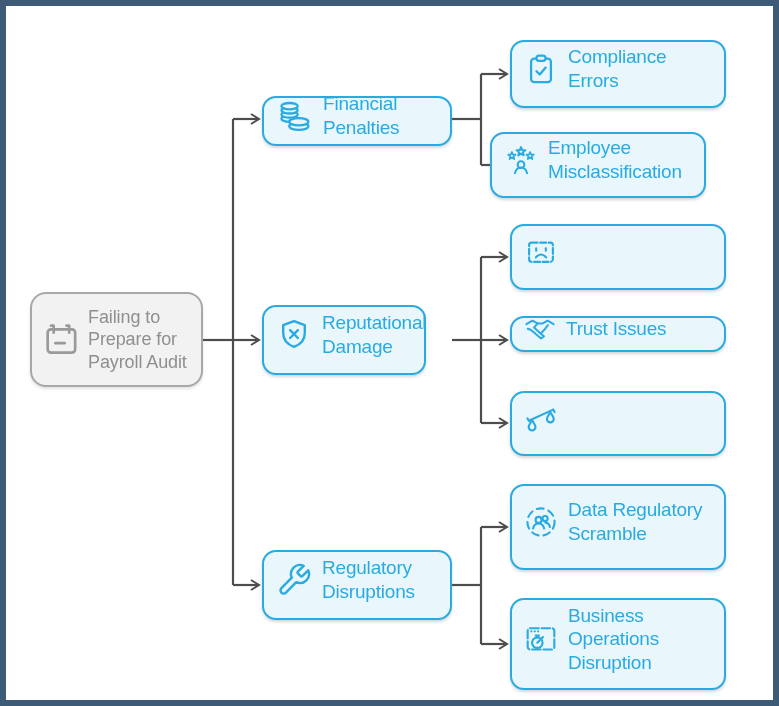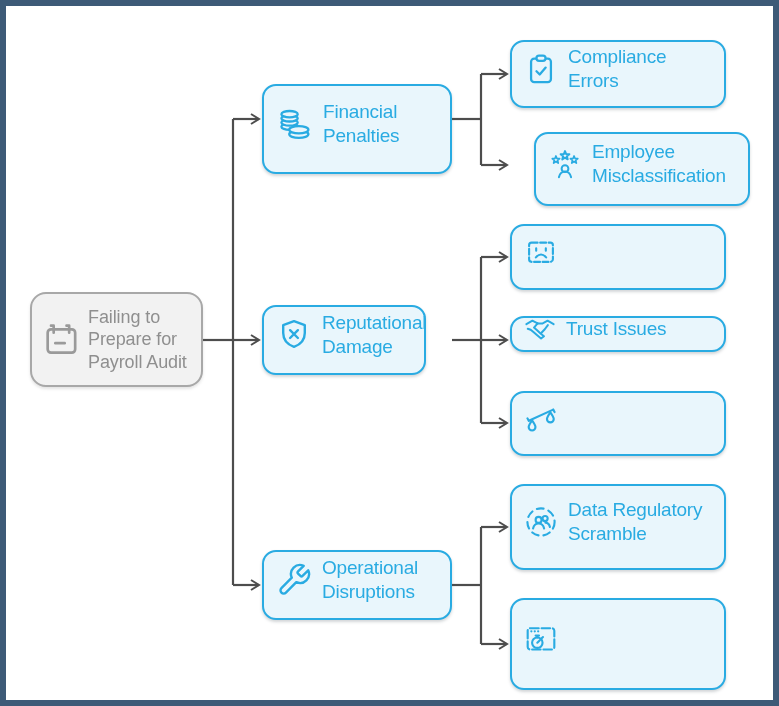--- a/index.html
+++ b/index.html
@@ -120,21 +120,21 @@
     <span class="icon">
       <svg width="40" height="40" viewBox="0 0 24 24" fill="none" stroke="currentColor" stroke-width="1.6" stroke-linecap="round" stroke-linejoin="round">
         <rect x="4" y="5.6" width="16.5" height="14" rx="2"></rect>
         <path d="M7.6 3.4v4.2 M16.9 3.4v4.2 M6 3.4h1.6 M15.3 3.4h1.6"></path>
         <path d="M8.6 13.9h5.6"></path>
       </svg>
     </span>
     <span class="label">Failing to Prepare for Payroll Audit</span>
   </div>
 
-  <div class="node blue" style="left:262px;top:84px;width:190px;height:90px">
+  <div class="node blue" style="left:262px;top:96px;width:190px;height:50px">
     <span class="icon">
       <svg width="37" height="37" viewBox="0 0 24 24" fill="none" stroke="currentColor" stroke-width="1.5">
         <ellipse cx="8.8" cy="13.4" rx="5.3" ry="2.05" fill="#e9f6fc"></ellipse>
         <ellipse cx="8.8" cy="10.7" rx="5.3" ry="2.05" fill="#e9f6fc"></ellipse>
         <ellipse cx="8.8" cy="8" rx="5.3" ry="2.05" fill="#e9f6fc"></ellipse>
         <ellipse cx="8.8" cy="5.3" rx="5.3" ry="2.05" fill="#e9f6fc"></ellipse>
         <ellipse cx="14.8" cy="18.3" rx="6.2" ry="2.4" fill="#e9f6fc"></ellipse>
         <ellipse cx="14.8" cy="15.4" rx="6.2" ry="2.4" fill="#e9f6fc"></ellipse>
       </svg>
     </span>
@@ -150,35 +150,35 @@
     </span>
     <span class="label">Reputational Damage</span>
   </div>
 
   <div class="node blue" style="left:262px;top:550px;width:190px;height:70px">
     <span class="icon">
       <svg width="36" height="36" viewBox="0 0 24 24" fill="none" stroke="currentColor" stroke-width="1.6" stroke-linecap="round" stroke-linejoin="round">
         <path d="M14.7 6.3a1 1 0 0 0 0 1.4l1.6 1.6a1 1 0 0 0 1.4 0l3.77-3.77a6 6 0 0 1-7.94 7.94l-6.91 6.91a2.12 2.12 0 0 1-3-3l6.91-6.91a6 6 0 0 1 7.94-7.94l-3.76 3.76z"></path>
       </svg>
     </span>
-    <span class="label">Operational Disruptions</span>
+    <span class="label">Regulatory Disruptions</span>
   </div>
 
   <div class="node blue" style="left:510px;top:40px;width:216px;height:68px">
     <span class="icon">
       <svg width="34" height="34" viewBox="0 0 24 24" fill="none" stroke="currentColor" stroke-width="1.6" stroke-linecap="round" stroke-linejoin="round">
         <rect x="5" y="4.6" width="14" height="16.6" rx="2.2"></rect>
         <rect x="8.8" y="2.6" width="6.4" height="3.6" rx="1.8" fill="#e9f6fc"></rect>
         <path d="M8.8 13.6l2.3 2.3 4.2-4.9"></path>
       </svg>
     </span>
     <span class="label">Compliance Errors</span>
   </div>
 
-  <div class="node blue" style="left:534px;top:132px;width:216px;height:74px">
+  <div class="node blue" style="left:490px;top:132px;width:216px;height:66px">
     <span class="icon">
       <svg width="34" height="34" viewBox="0 0 24 24" fill="none" stroke="currentColor" stroke-width="1.4" stroke-linecap="round" stroke-linejoin="round">
         <use href="#st5" transform="translate(12 6.1) scale(1.08)"></use>
         <use href="#st5" transform="translate(5.6 9.1) scale(0.92)"></use>
         <use href="#st5" transform="translate(18.4 9.1) scale(0.92)"></use>
         <circle cx="12" cy="15.3" r="2.4"></circle>
         <path d="M7.7 21.4c.6-2.7 2.2-4.1 4.3-4.1s3.7 1.4 4.3 4.1"></path>
       </svg>
     </span>
     <span class="label">Employee Misclassification</span>
@@ -237,14 +237,15 @@
         <circle cx="5.2" cy="6.6" r=".8" fill="currentColor" stroke="none"></circle>
         <circle cx="7.6" cy="6.6" r=".8" fill="currentColor" stroke="none"></circle>
         <circle cx="10" cy="6.6" r=".8" fill="currentColor" stroke="none"></circle>
         <circle cx="9.4" cy="14.4" r="4.6" fill="#e9f6fc" stroke="none"></circle>
         <circle cx="9.4" cy="14.6" r="3.7"></circle>
         <path d="M9.4 10.9v-1.3 M8.2 9.6h2.4"></path>
         <path d="M12.5 11.5l.9-.9"></path>
         <path d="M9.4 14.6l1.8-1.8"></path>
       </svg>
     </span>
+    <span class="label">Business Operations Disruption</span>
   </div>
 </div>
 
 </body></html>

